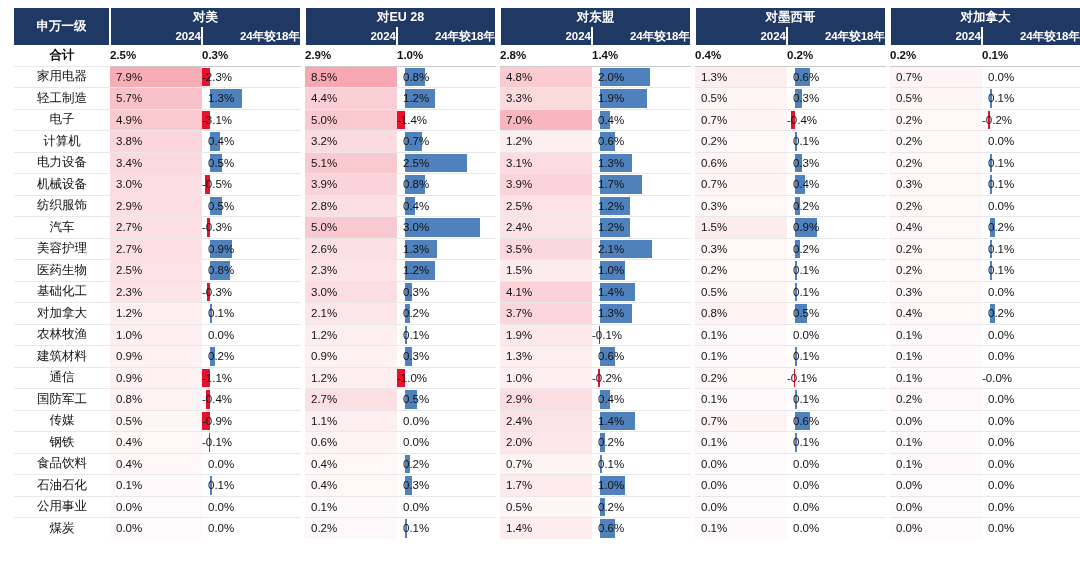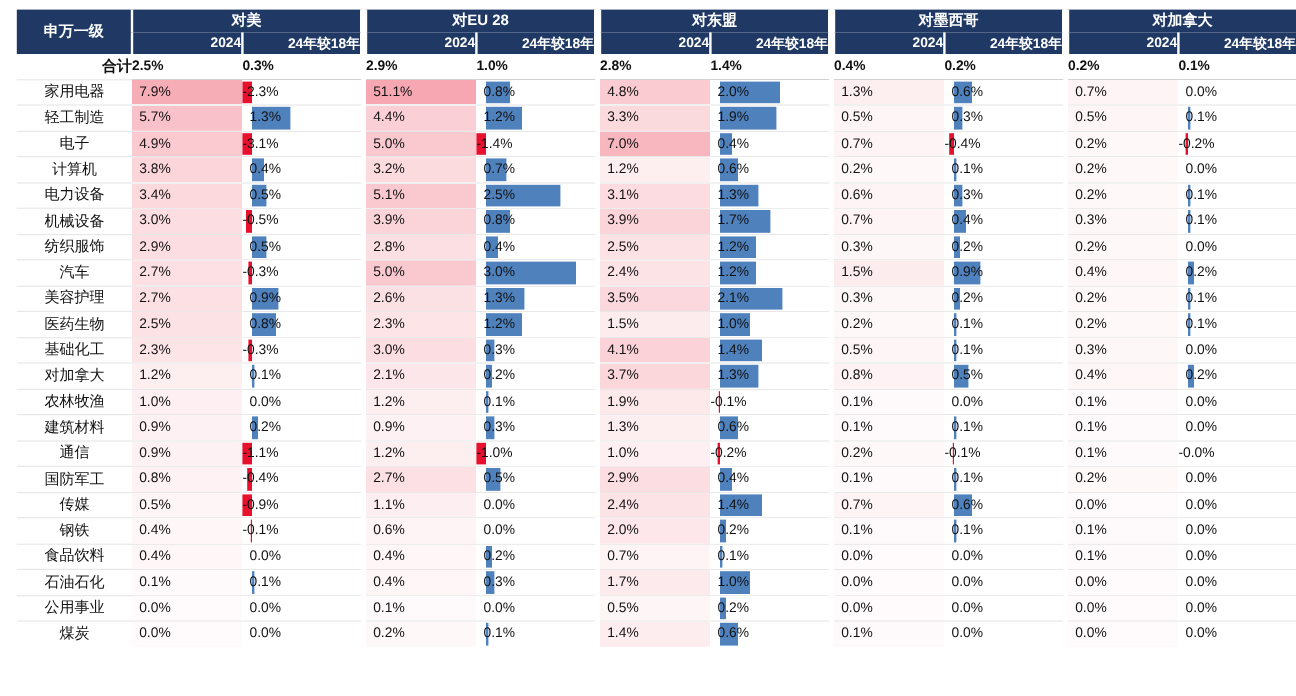--- a/index.html
+++ b/index.html
@@ -28,21 +28,21 @@
   .hdr-corner{
     background:#1f3864;color:#ffffff;font-size:12.5px;font-weight:bold;
     text-align:center;border-right:2px solid #fff;
   }
   .rowname{
     font-size:12.5px;text-align:center;height:20.5px;color:#111;
     border-bottom:1px solid #e8e8e8;
     background:#fff;
     white-space:nowrap;
   }
-  .total .rowname{font-weight:bold;text-align:right;}
+  .total .rowname{font-weight:bold;}
   .cell{
     height:20.5px;position:relative;border-bottom:1px solid #e8e8e8;
     overflow:hidden;
   }
   .cell .bar{
     position:absolute;top:1px;bottom:1px;
   }
   .cell .val{
     position:relative;z-index:2;font-size:11.5px;line-height:20.5px;
     padding-left:6px;color:#111;white-space:nowrap;
@@ -122,21 +122,21 @@
           <td class="cell"><span class="val">0.2%</span></td>
           <td class="spacer"></td>
           <td class="cell"><span class="val">0.2%</span></td>
           <td class="cell"><span class="val">0.1%</span></td>
         </tr>
         <tr>
           <td class="rowname">家用电器</td>
           <td class="cell" style="background: rgb(247, 173, 182);"><div class="bar" style="left: 0px; width: 92.9412%; background: transparent;"></div><span class="val">7.9%</span></td>
           <td class="cell neg" style="background: rgb(255, 255, 255);"><div class="bar" style="right: 92%; width: 25.2258%; background: rgb(232, 17, 45);"></div><span class="val">-2.3%</span></td>
           <td class="spacer"></td>
-          <td class="cell" style="background: rgb(246, 167, 177);"><div class="bar" style="left: 0px; width: 100%; background: transparent;"></div><span class="val">51.1%</span></td>
+          <td class="cell" style="background: rgb(246, 167, 177);"><div class="bar" style="left: 0px; width: 100%; background: transparent;"></div><span class="val">8.5%</span></td>
           <td class="cell" style="background: rgb(255, 255, 255);"><div class="bar" style="left: 8%; width: 20.129%; background: rgb(79, 129, 189);"></div><span class="val">0.8%</span></td>
           <td class="spacer"></td>
           <td class="cell" style="background: rgb(250, 203, 209);"><div class="bar" style="left: 0px; width: 56.4706%; background: transparent;"></div><span class="val">4.8%</span></td>
           <td class="cell" style="background: rgb(255, 255, 255);"><div class="bar" style="left: 8%; width: 50.3226%; background: rgb(79, 129, 189);"></div><span class="val">2.0%</span></td>
           <td class="spacer"></td>
           <td class="cell" style="background: rgb(253, 238, 240);"><div class="bar" style="left: 0px; width: 15.2941%; background: transparent;"></div><span class="val">1.3%</span></td>
           <td class="cell" style="background: rgb(255, 255, 255);"><div class="bar" style="left: 8%; width: 15.0968%; background: rgb(79, 129, 189);"></div><span class="val">0.6%</span></td>
           <td class="spacer"></td>
           <td class="cell" style="background: rgb(254, 243, 245);"><div class="bar" style="left: 0px; width: 8.23529%; background: transparent;"></div><span class="val">0.7%</span></td>
           <td class="cell" style="background: rgb(255, 255, 255);"><div class="bar" style="left: 8%; width: 0%; background: rgb(79, 129, 189);"></div><span class="val">0.0%</span></td>

